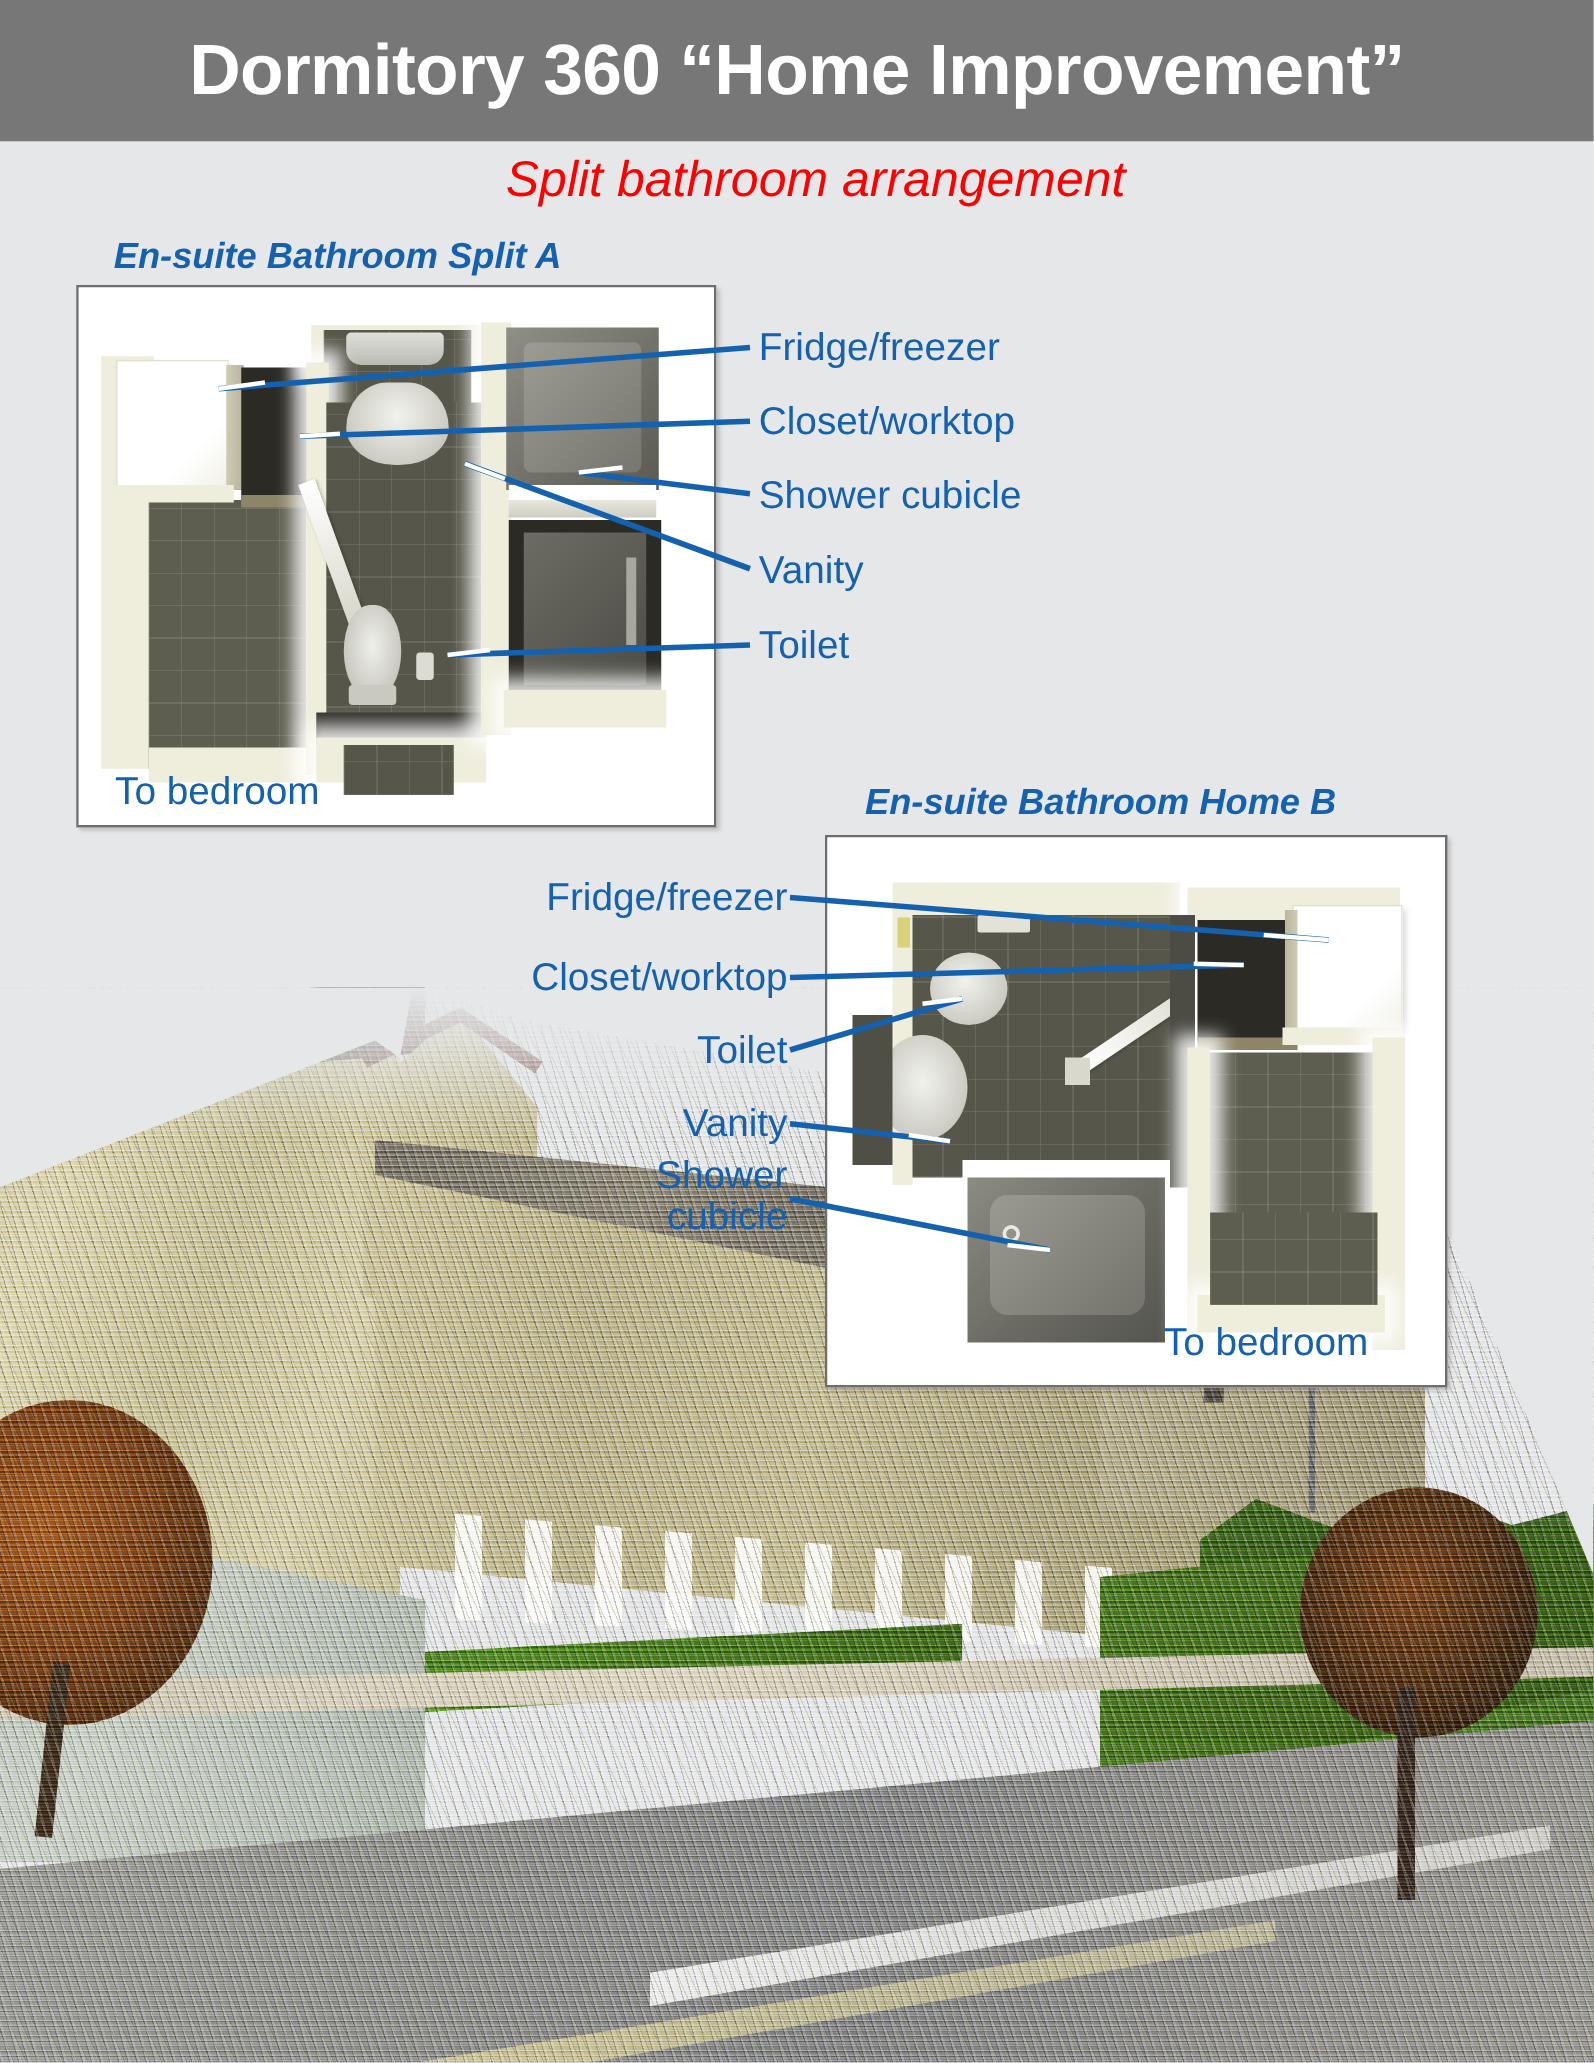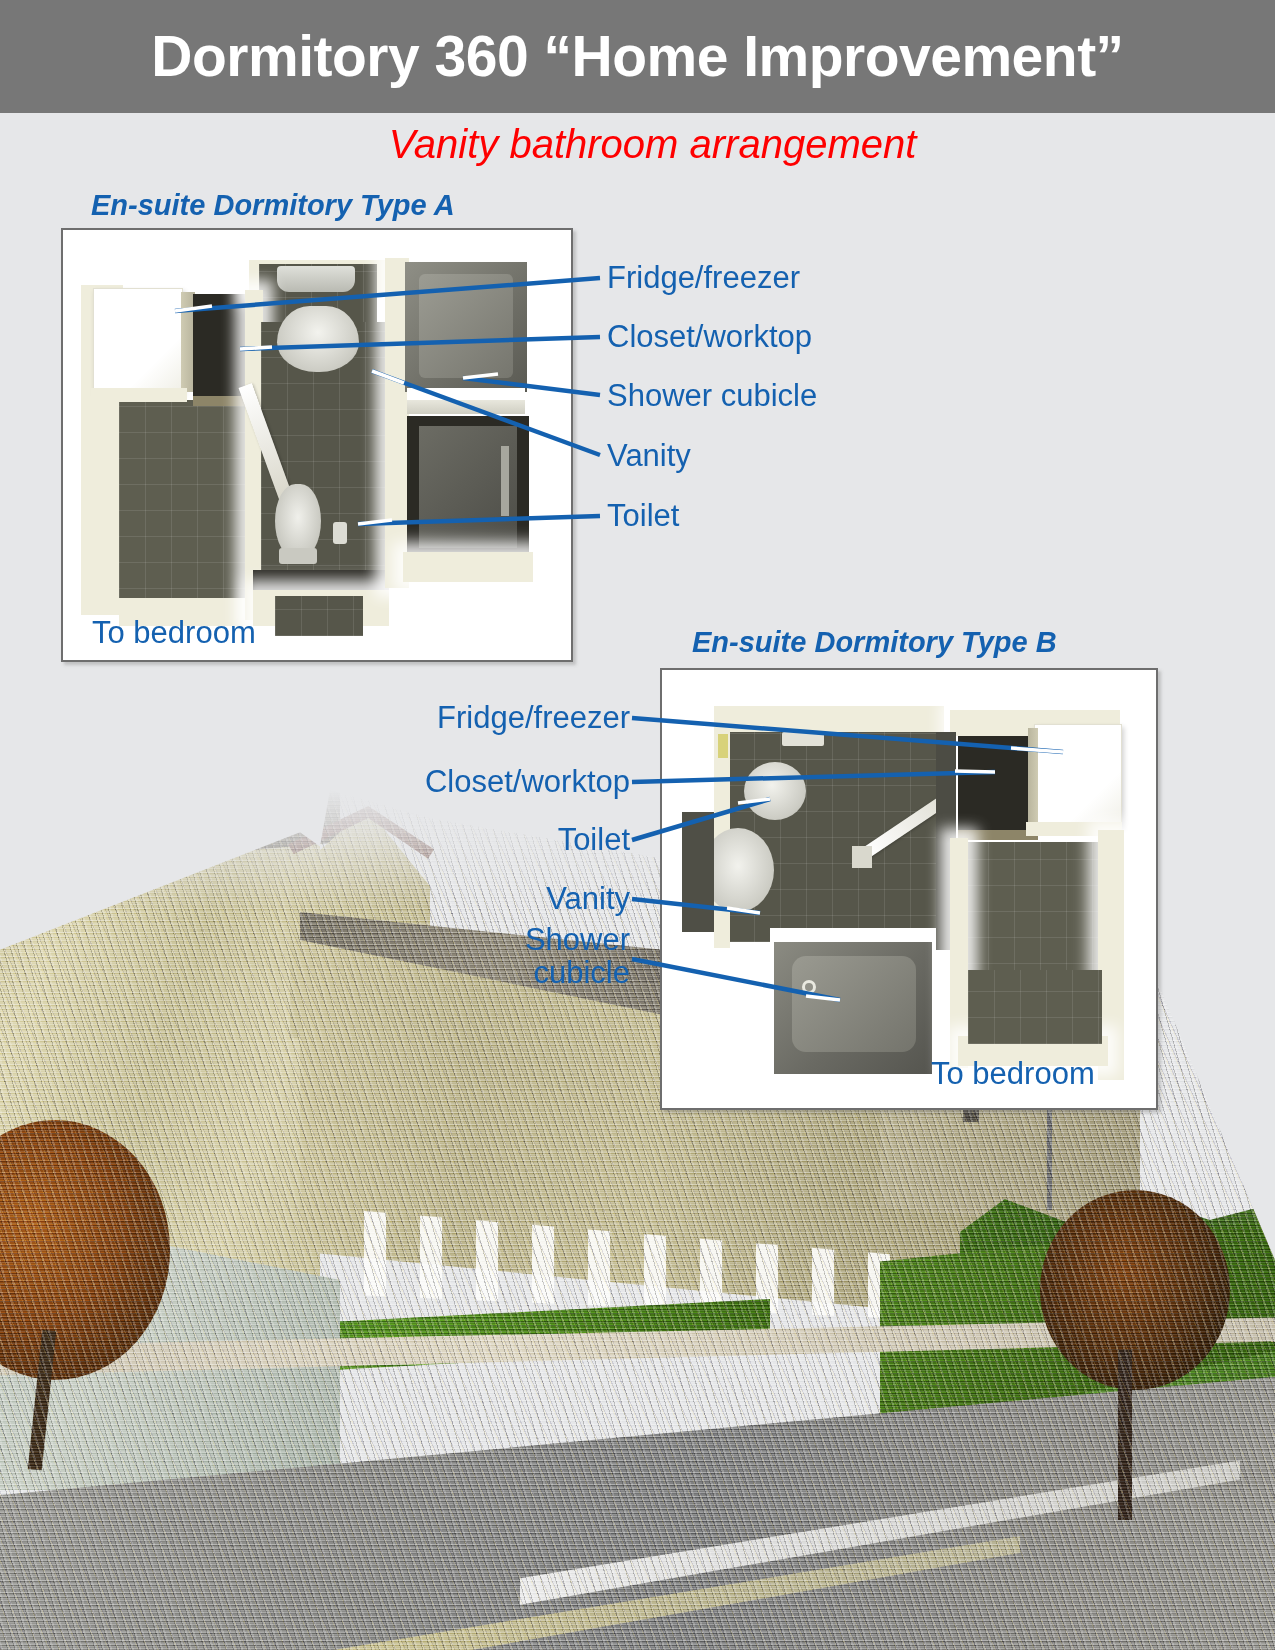--- a/index.html
+++ b/index.html
@@ -271,21 +271,21 @@
     white-space:nowrap;
   }
 </style>
 </head>
 <body>
 
 <div id="title-bar">
   <div id="title-text">Dormitory 360 “Home Improvement”</div>
 </div>
 
-<div id="subtitle">Vanity bathroom arrangement</div>
+<div id="subtitle">Split bathroom arrangement</div>
 
 <div id="photo">
   <div class="sky"></div>
 
   <div class="bld" id="bld-main"></div>
   <div class="bld" id="bld-main-roof"></div>
   <div class="bld" id="bld-gable"></div>
   <div class="bld" id="bld-gable-edge"></div>
 
   <div class="bld" id="terrace-roof"></div>
@@ -314,21 +314,21 @@
 
   <div class="streaks" id="streak-d"></div>
   <div class="streaks" id="streak-d2"></div>
   <div class="streaks" id="streak-h"></div>
   <div class="streaks" id="streak-fine"></div>
 
   <div id="sky-mask"></div>
   <div id="photo-fade"></div>
 </div>
 
-<div class="panel-title" id="panel-a-title">En-suite Dormitory Type A</div>
+<div class="panel-title" id="panel-a-title">En-suite Bathroom Split A</div>
 
 <div class="panel-frame" id="panel-a">
   <div class="plan">
 
     <div class="pp wall glow" style="left:18px;  top:55px;  width:42px;  height:330px;"></div>
     <div class="pp tile-l" style="left:56px;  top:170px; width:126px; height:215px;"></div>
     <div class="pp wall" style="left:56px;  top:368px; width:140px; height:28px;"></div>
 
     <div class="pp white-box" style="left:30px;  top:58px;  width:90px;  height:105px; border:1px solid #e2e0d2;"></div>
     <div class="pp" style="left:118px; top:62px;  width:14px;  height:100px; background:linear-gradient(90deg,#cfcbb3,#b7b39c);"></div>
@@ -397,21 +397,21 @@
     <line x1="392" y1="520" x2="358" y2="524"></line>
   </g>
 </svg>
 
 <div class="callout" style="left:607px; top:262px;">Fridge/freezer</div>
 <div class="callout" style="left:607px; top:321px;">Closet/worktop</div>
 <div class="callout" style="left:607px; top:380px;">Shower cubicle</div>
 <div class="callout" style="left:607px; top:440px;">Vanity</div>
 <div class="callout" style="left:607px; top:500px;">Toilet</div>
 
-<div class="panel-title" id="panel-b-title">En-suite Dormitory Type B</div>
+<div class="panel-title" id="panel-b-title">En-suite Bathroom Home B</div>
 
 <div class="panel-frame" id="panel-b">
   <div class="plan">
 
     <div class="pp wall glow" style="left:52px;  top:36px;  width:230px; height:28px;"></div>
     <div class="pp wall glow" style="left:288px; top:40px;  width:170px; height:26px;"></div>
 
     <div class="pp tile" style="left:66px;  top:62px;  width:208px; height:210px;"></div>
     <div class="pp wall" style="left:52px;  top:58px;  width:16px;  height:220px;"></div>
     <div class="pp" style="left:56px;  top:64px;  width:10px;  height:24px; background:#d8d27a;"></div>

